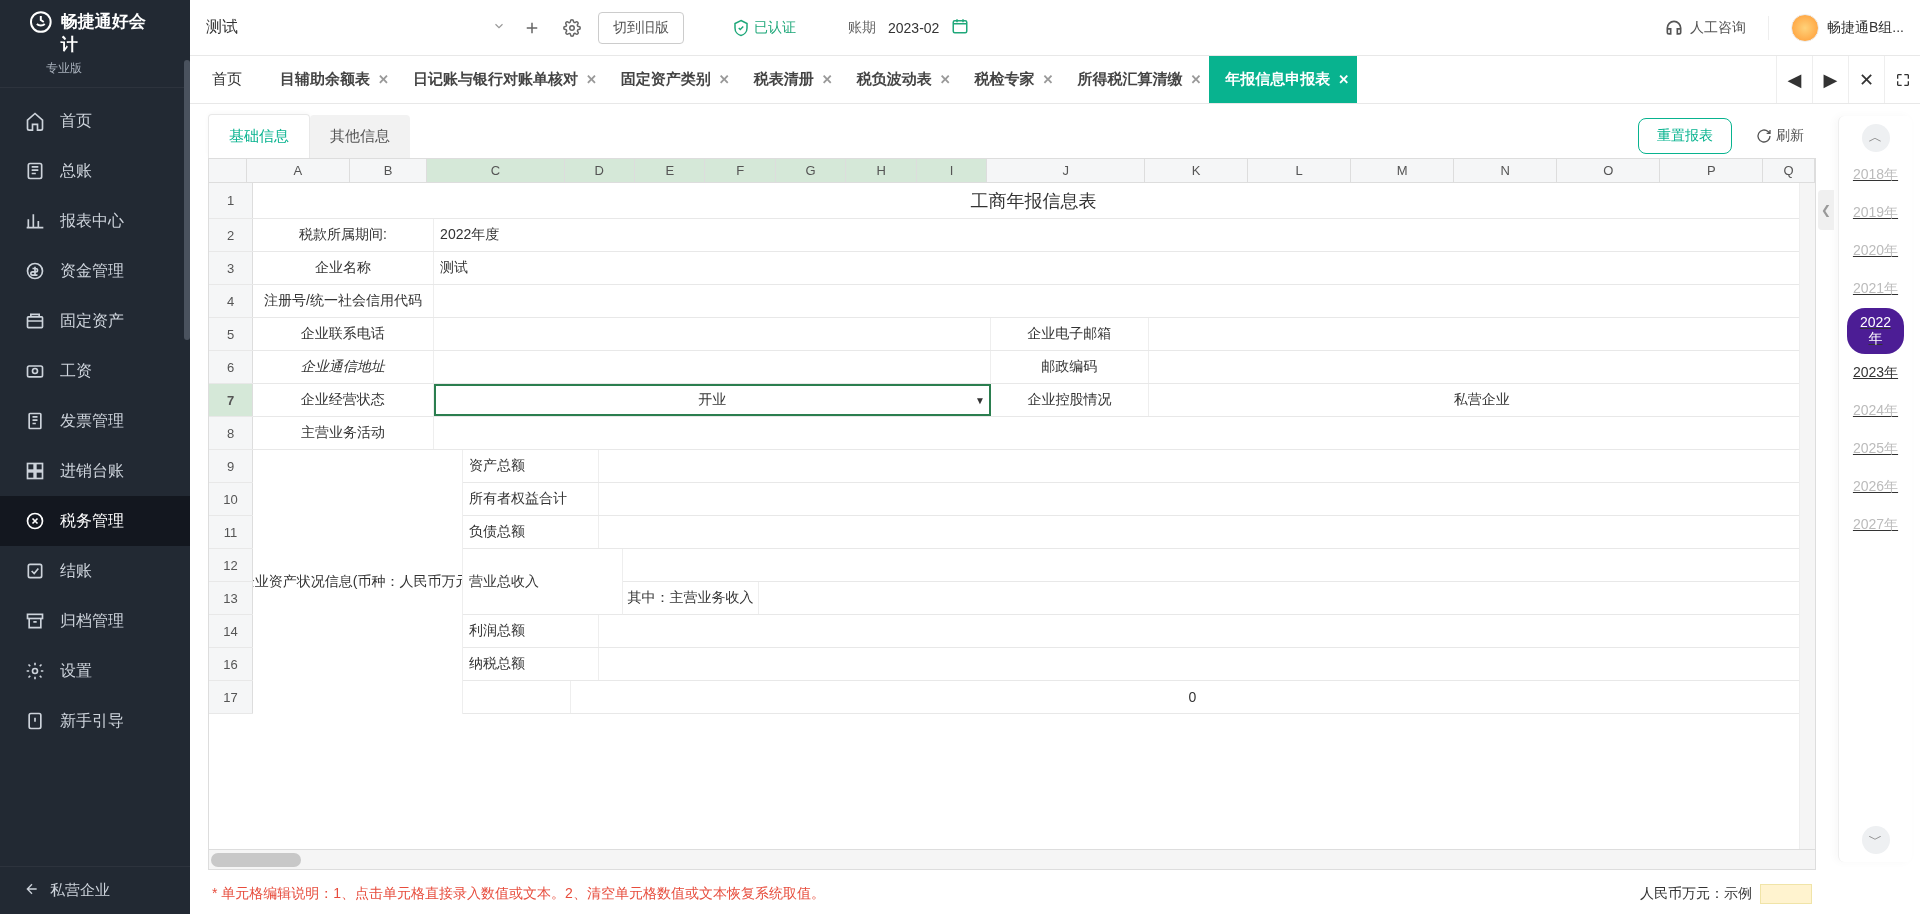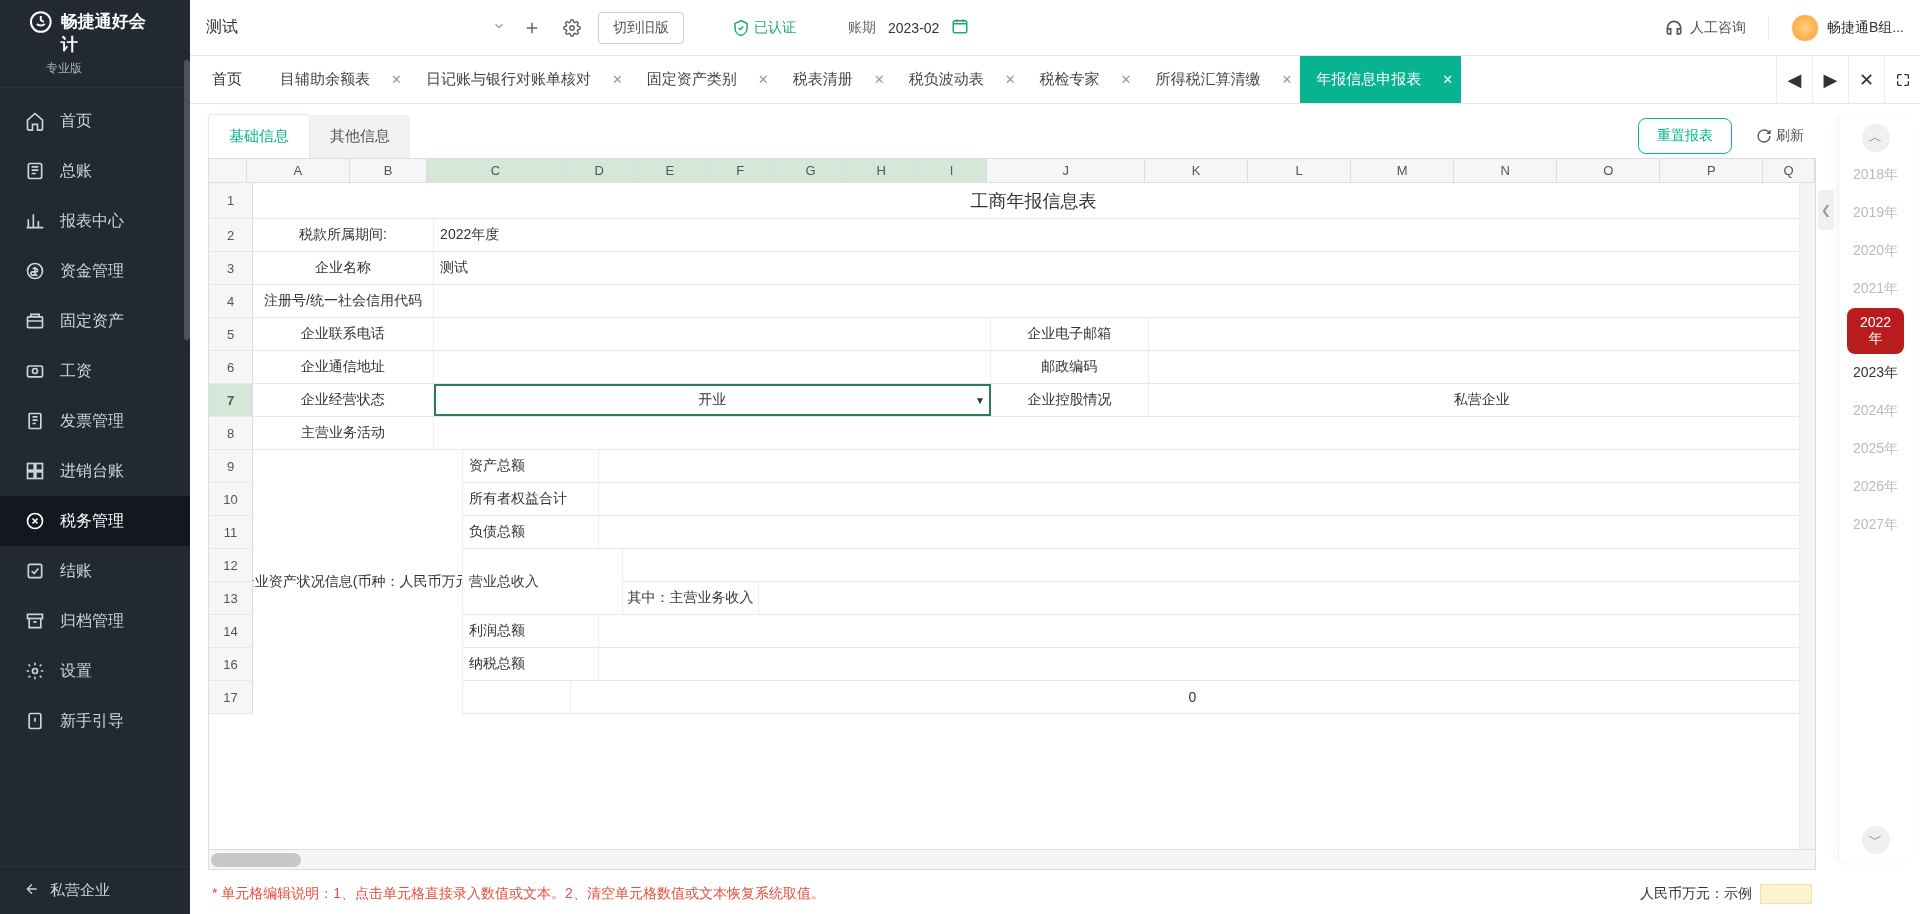--- a/index.html
+++ b/index.html
@@ -28,21 +28,21 @@
 .period-label { color: #666; margin-left: 16px; }
 .period-val { color: #333; }
 .cal-icon { color: #1fa87a; cursor: pointer; }
 .topbar-spacer { flex: 1; }
 .support { display: flex; align-items: center; gap: 6px; color: #555; cursor: pointer; }
 .user-area { display: flex; align-items: center; gap: 8px; cursor: pointer; }
 .avatar { width: 28px; height: 28px; border-radius: 50%; background: radial-gradient(#ffd27a,#ff9933); border:1px solid #eee;}
 
 .tabs-row { display: flex; align-items: stretch; border-bottom: 1px solid #e8e8e8; height: 48px; position: relative; }
 .tab-home { padding: 0 22px; display: flex; align-items: center; font-size: 15px; color: #333; cursor: pointer; }
-.tab { padding: 0 6px 0 16px; display: flex; align-items: center; gap: 19px; font-size: 15px; color: #444; cursor: pointer; white-space: nowrap; }
+.tab { padding: 0 6px 0 16px; display: flex; align-items: center; gap: 6px; font-size: 15px; color: #444; cursor: pointer; white-space: nowrap; font-weight: bold; }
 .tab .close { color: #999; font-size: 13px; padding: 2px; }
 .tab.active { background: #08b38f; color: #fff; }
 .tab.active .close { color: #fff; }
 .tabs-scroll { display: flex; overflow: hidden; flex: 1; }
 .tab-nav { width: 36px; display: flex; align-items: center; justify-content: center; cursor: pointer; color: #333; font-size: 18px; border-left: 1px solid #eee; }
 .tab-nav.first { border-left: 1px solid #eee; }
 
 .content-wrap { flex: 1; display: flex; min-height: 0; }
 .content-main { flex: 1; display: flex; flex-direction: column; padding: 0 0 0 0; min-width: 0; }
 .sub-tabs-row { display: flex; align-items: center; padding: 10px 18px 0; gap: 0; }
@@ -75,21 +75,21 @@
 
 .footer-note { padding:10px 22px; display:flex; align-items:center; font-size:14px;}
 .footer-note .warn { color:#e74c3c; }
 .footer-note .spacer { flex:1; }
 .sample-chip { display:inline-block; width:52px; height:20px; background:#fff3cf; border:1px solid #f0e4a8; margin-left:8px; vertical-align:middle;}
 
 .year-rail { width:74px; background:#fff; border-left:1px solid #eee; display:flex; flex-direction:column; align-items:center; padding:8px 0; gap:4px; box-shadow:-3px 0 8px rgba(0,0,0,0.03); margin:12px 8px 52px 4px; border-radius:6px;}
 .rail-chev { width:28px; height:28px; border-radius:50%; background:#eef0f2; color:#888; display:flex; align-items:center; justify-content:center; cursor:pointer; font-size:14px;}
 .year-item { padding:10px 0; font-size:14px; color:#bbb; cursor:pointer; width:100%; text-align:center;}
 .year-item.current { color:#333; }
-.year-item.active { background:#b91c1c; color:#fff; border-radius:8px; margin:0 8px; width:auto; padding:6px 10px;}
+.year-item.active { background:#4c1d95; color:#fff; border-radius:18px; margin:0 8px; width:auto; padding:6px 10px;}
 .collapse-handle { position:absolute; right:86px; top:190px; width:16px; height:40px; background:#f0f0f0; display:flex; align-items:center; justify-content:center; cursor:pointer; border-radius:4px 0 0 4px; color:#999; font-size:12px;}
 </style>
 </head>
 <body>
 
 <div class="app">
   <div class="sidebar" style="position:relative;">
     <div class="sidebar-logo">
       <svg viewBox="0 0 24 24" fill="none" stroke="#fff" stroke-width="2">
           <circle cx="12" cy="12" r="10"></circle>
@@ -387,21 +387,21 @@
               </div>
               <div class="grid-row">
                 <div class="row-h">5</div>
                 <div class="cell label-cell" style="width: 210px;">企业联系电话</div>
                 <div class="cell " style="width: 652px;"></div>
                 <div class="cell label-cell" style="width: 184px;">企业电子邮箱</div>
                 <div class="cell " style="width: 780px;"></div>
               </div>
               <div class="grid-row">
                 <div class="row-h">6</div>
-                <div class="cell label-cell" style="width: 210px;">企业通信地址</div>
+                <div class="cell label-cell" style="width: 210px; font-style: italic;">企业通信地址</div>
                 <div class="cell " style="width: 652px;"></div>
                 <div class="cell label-cell" style="width: 184px;">邮政编码</div>
                 <div class="cell " style="width: 780px;"></div>
               </div>
               <div class="grid-row">
                 <div class="row-h sel">7</div>
                 <div class="cell label-cell" style="width: 210px;">企业经营状态</div>
                 <div class="cell label-cell active-cell" style="width: 652px;">
                   <span style="flex:1;text-align:center;">开业</span>
                   <span class="dd-arrow">▼</span>
@@ -478,21 +478,21 @@
           <span class="spacer"></span>
           <span>人民币万元：</span>
           <span>示例</span>
           <span class="sample-chip"></span>
         </div>
       </div>
 
       <div class="collapse-handle">❮</div>
       <div class="year-rail">
         <div class="rail-chev">︿</div>
-        <div id="year-list" style="flex:1;display:flex;flex-direction:column;width:100%;">
+        <div id="year-list" style="flex:1;display:flex;flex-direction:column;width:100%;text-decoration:underline;">
             <div class="year-item">2018年</div>
             <div class="year-item">2019年</div>
             <div class="year-item">2020年</div>
             <div class="year-item">2021年</div>
             <div class="year-item active">2022年</div>
             <div class="year-item current">2023年</div>
             <div class="year-item">2024年</div>
             <div class="year-item">2025年</div>
             <div class="year-item">2026年</div>
             <div class="year-item">2027年</div>

